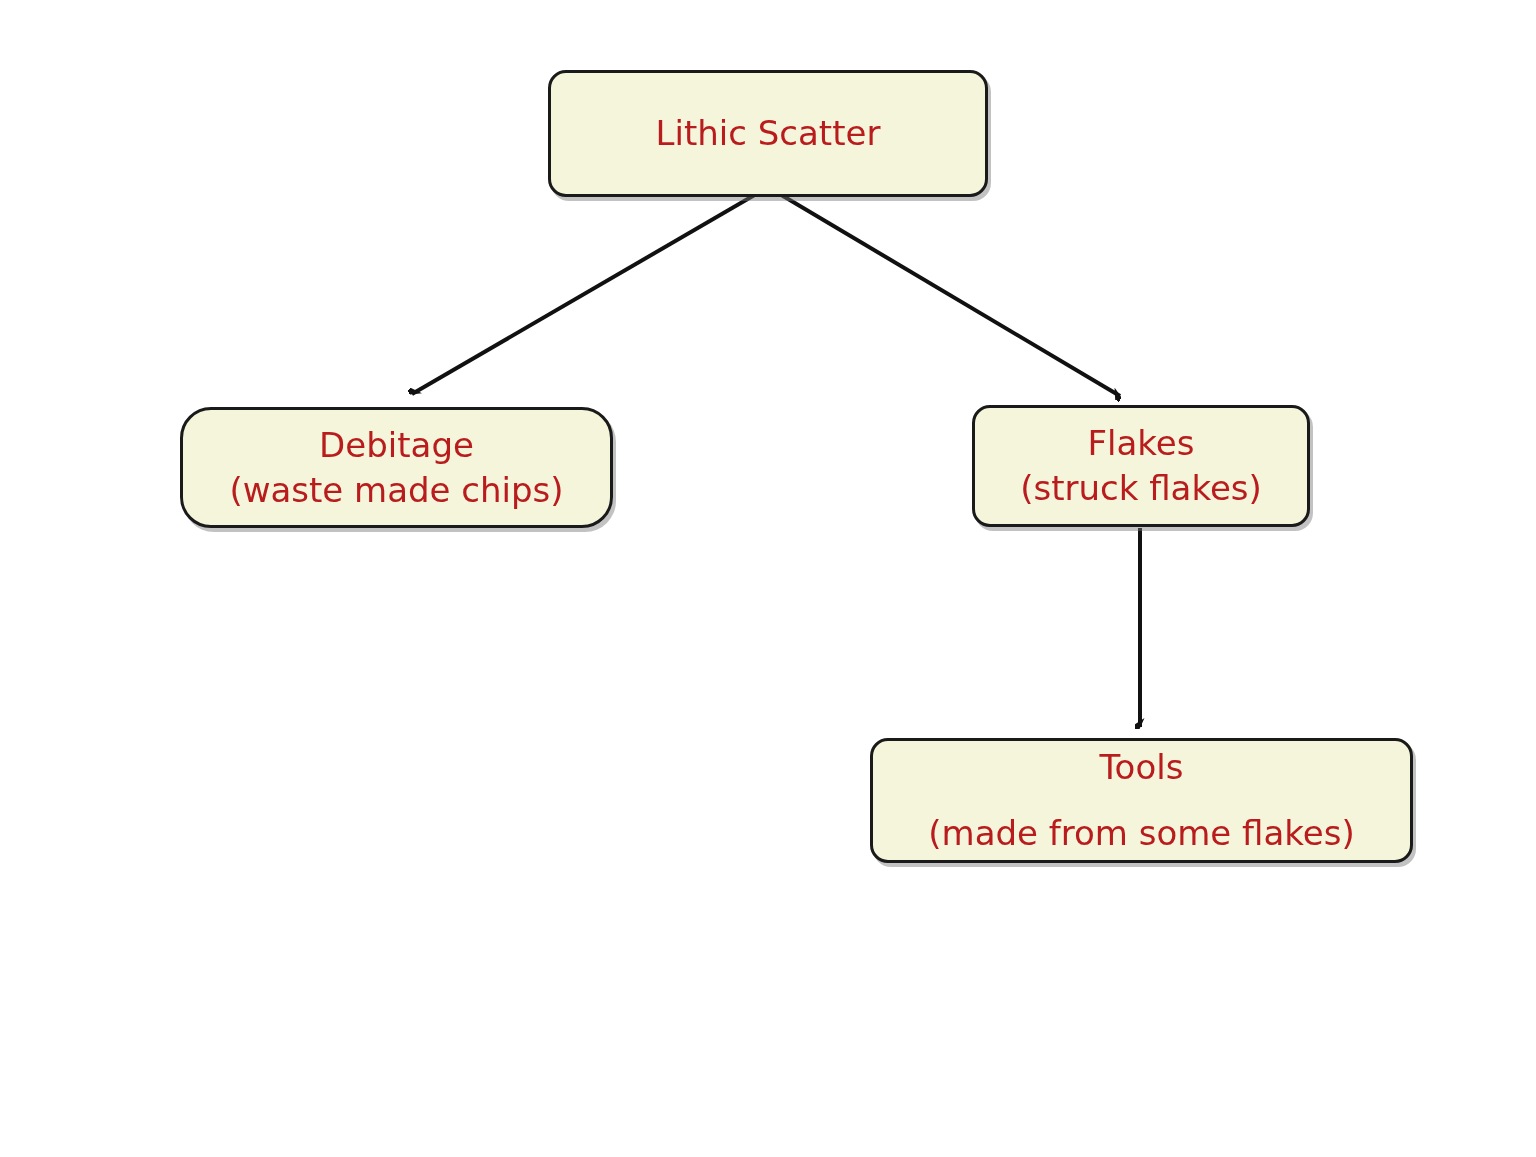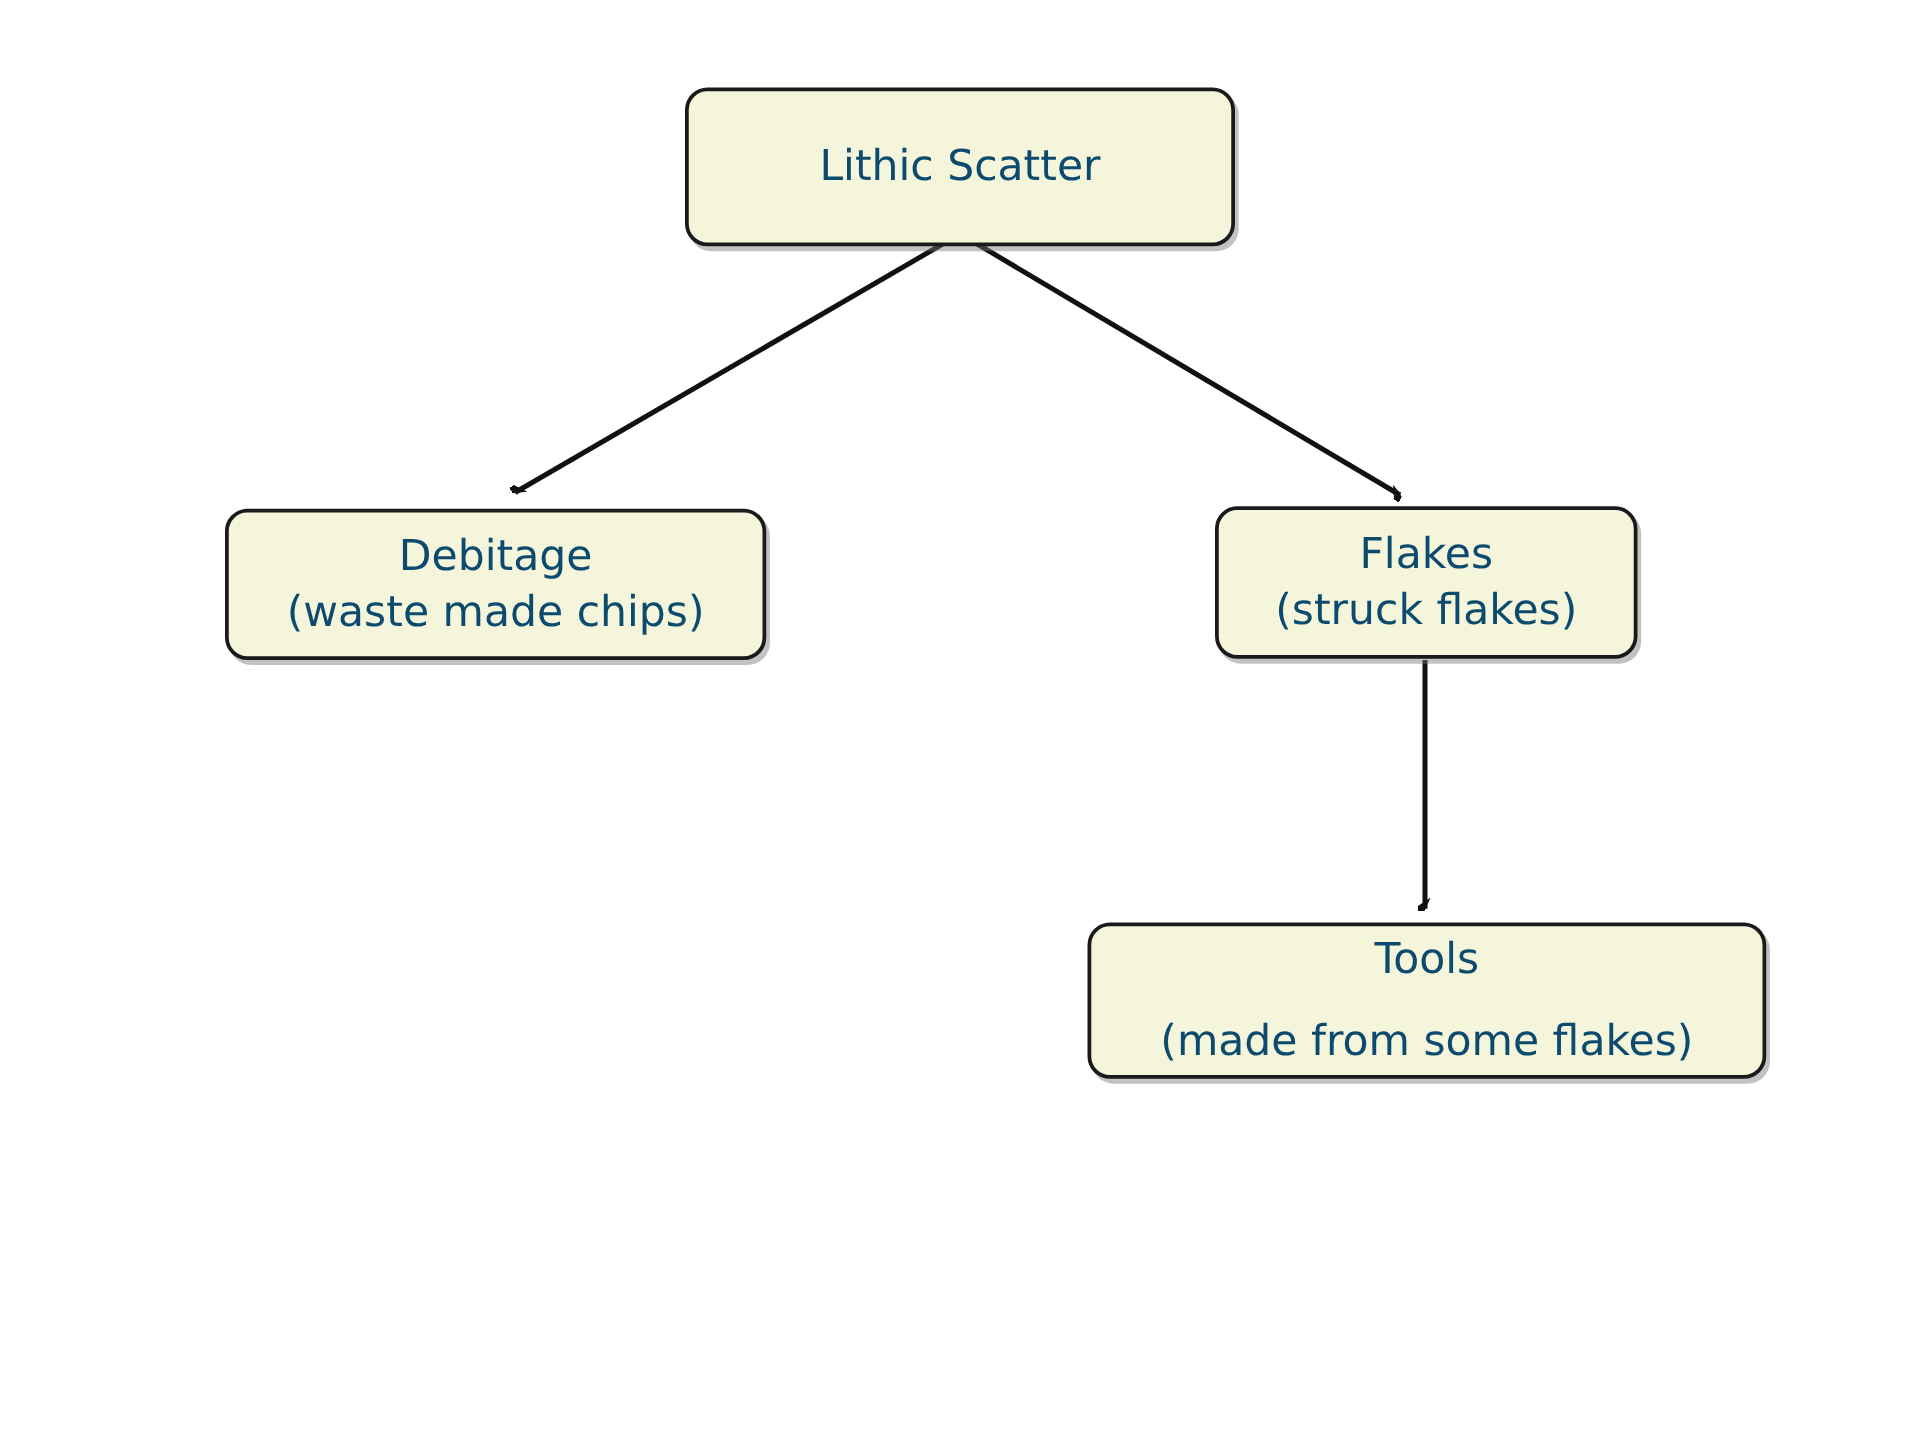--- a/index.html
+++ b/index.html
@@ -27,21 +27,21 @@
     box-sizing: border-box;
     background: #f5f5dc;
     border: 3px solid #1a1a1a;
     border-radius: 18px;
     box-shadow: 3px 4px 0 rgba(120,120,120,0.45);
     display: flex;
     flex-direction: column;
     align-items: center;
     justify-content: center;
     text-align: center;
-    color: #0c4a6e;
+    color: #b91c1c;
     font-size: 34px;
     line-height: 1.32;
   }
   .node .node-title,
   .node .node-subtitle {
     display: block;
     white-space: nowrap;
   }
 </style>
 </head>
@@ -60,21 +60,21 @@
 
     <line x1="778" y1="193" x2="1120" y2="396" stroke="#111111" stroke-width="4" marker-end="url(#arrowhead)"></line>
 
     <line x1="1140" y1="528" x2="1140" y2="727" stroke="#111111" stroke-width="4" marker-end="url(#arrowhead)"></line>
   </svg>
 
   <div class="node" style="left:548px; top:70px; width:440px; height:127px;">
     <span class="node-title">Lithic Scatter</span>
   </div>
 
-  <div class="node" style="left:180px; top:407px; width:433px; height:121px;">
+  <div class="node" style="left:180px; top:407px; width:433px; height:121px;border-radius:31px;">
     <span class="node-title">Debitage</span>
     <span class="node-subtitle">(waste made chips)</span>
   </div>
 
   <div class="node" style="left:972px; top:405px; width:338px; height:122px;">
     <span class="node-title">Flakes</span>
     <span class="node-subtitle">(struck flakes)</span>
   </div>
 
   <div class="node" style="left:870px; top:738px; width:543px; height:125px;gap:21px;">

